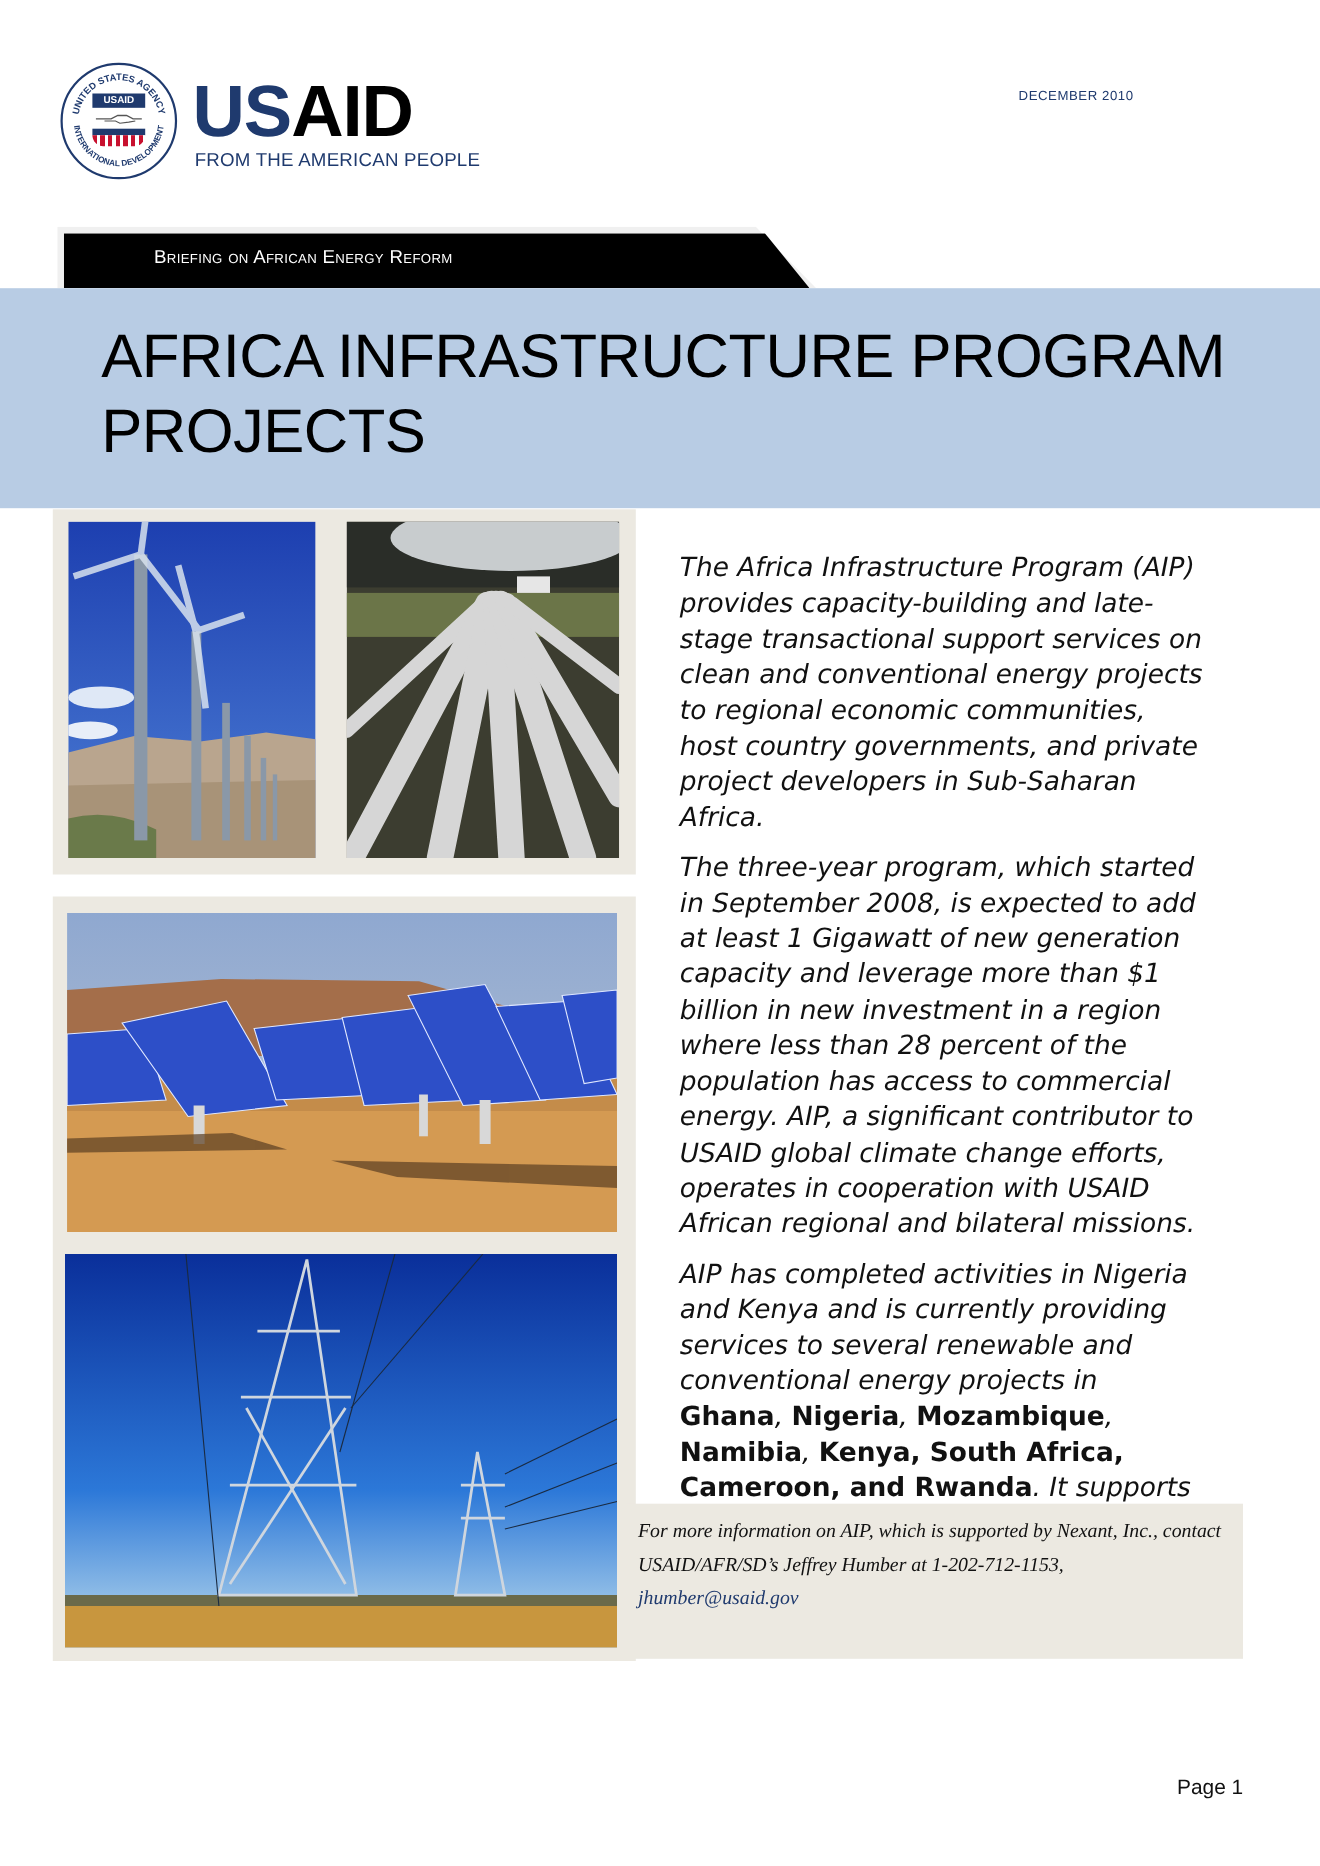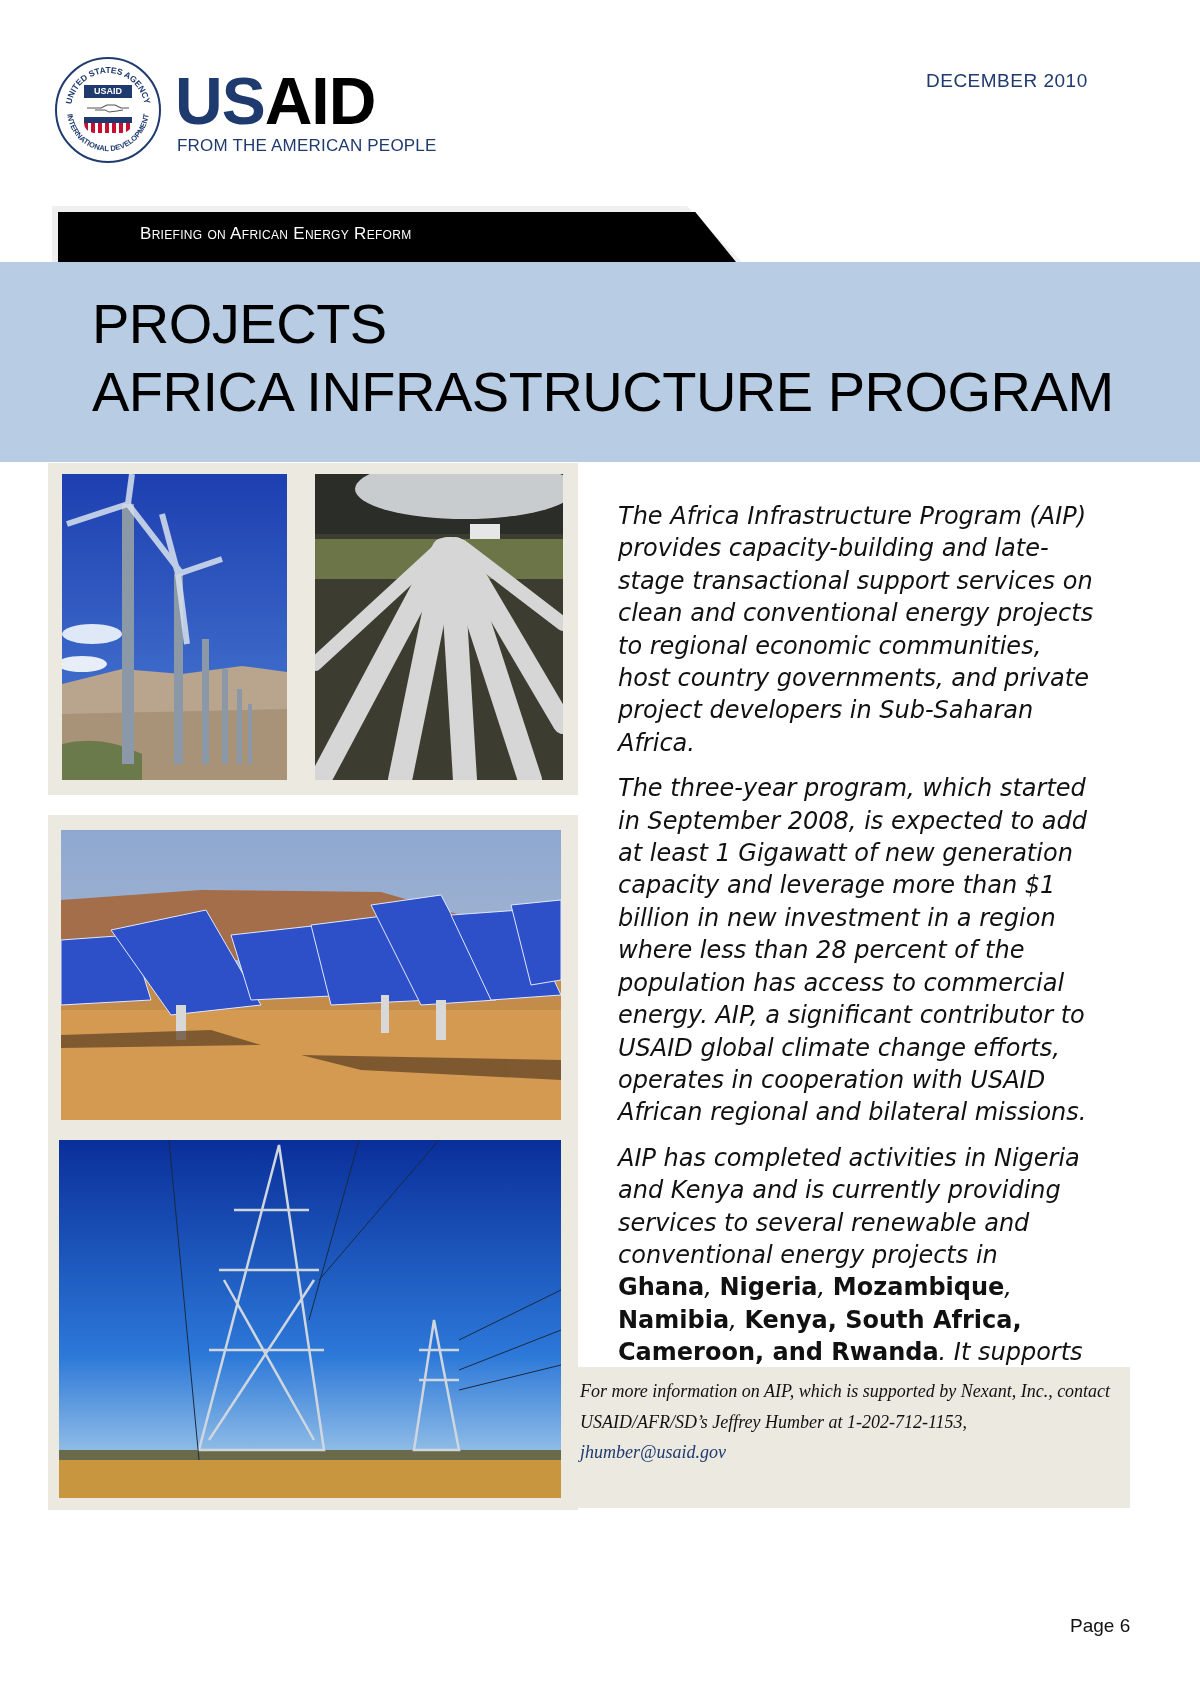--- a/index.html
+++ b/index.html
@@ -33,21 +33,21 @@
     left:175px; top:68px; font-family:"Liberation Sans", sans-serif; font-weight:bold;
     font-size:66px; line-height:66px; letter-spacing:-1px;
   }
   .brand .us { color:#1f3a6e; }
   .brand .aid { color:#000000; }
   .tagline {
     left:177px; top:136px; font-family:"Liberation Sans", sans-serif; font-size:17px;
     color:#1f3a6e; letter-spacing:0.2px;text-align:center;
   }
   .date {
-    left:926px; top:70px; font-family:"Liberation Sans", sans-serif; font-size:19px;
+    left:926px; top:80px; font-family:"Liberation Sans", sans-serif; font-size:12px;
     color:#1f3a6e; letter-spacing:0.5px;
   }
 
   
   .brief-shadow {
     left:52px; top:206px; width:690px; height:56px; background:#f0f0f0;
     clip-path:polygon(0 0, 92% 0, 100% 100%, 0 100%);
   }
   .brief-bar {
     left:58px; top:212px; width:678px; height:50px; background:#000;
@@ -122,22 +122,22 @@
 <div class="abs tagline">FROM THE AMERICAN PEOPLE</div>
 
 <div class="abs date">DECEMBER 2010</div>
 
 <div class="abs brief-shadow"></div>
 <div class="abs brief-bar"></div>
 <div class="abs brief-text">Briefing on African Energy Reform</div>
 
 <div class="abs title-band"></div>
 <div class="abs title">
+  <div>AFRICA INFRASTRUCTURE PROGRAM</div>
   <div>PROJECTS</div>
-  <div>AFRICA INFRASTRUCTURE PROGRAM</div>
 </div>
 
 <div class="abs panel" style="left:48px; top:463px; width:530px; height:332px;"></div>
 
 <div class="abs photo" style="left:62px; top:474px; width:225px; height:306px;">
   <svg viewBox="0 0 225 306" preserveAspectRatio="none">
     <defs>
       <linearGradient id="skyW" x1="0" y1="0" x2="0" y2="1">
         <stop offset="0" stop-color="#1d3fb0"></stop>
           <stop offset="1" stop-color="#4d7fd6"></stop>
@@ -261,13 +261,13 @@
   <p>The three-year program, which started in September 2008, is expected to add at least 1 Gigawatt of new generation capacity and leverage more than $1 billion in new investment in a region where less than 28 percent of the population has access to commercial energy. AIP, a significant contributor to USAID global climate change efforts, operates in cooperation with USAID African regional and bilateral missions.</p>
   <p><span>AIP has completed activities in Nigeria and Kenya and is currently providing services to several renewable and conventional energy projects in </span><b>Ghana</b><span>, </span><b>Nigeria</b><span>,</span> <b>Mozambique</b><span>, </span><b>Namibia</b><span>, </span><b>Kenya, South Africa, Cameroon, and Rwanda</b><span>. It supports clean electric sector capacity-building initiatives throughout the Sub-Saharan Africa region.</span></p>
 </div>
 
 <div class="abs contact-box"></div>
 <div class="abs contact-text">
   <span>For more information on AIP, which is supported by Nexant, Inc., contact USAID/AFR/SD’s Jeffrey Humber at 1-202-712-1153,</span><br>
   <span class="contact-email">jhumber@usaid.gov</span>
 </div>
 
-<div class="abs page-num">Page 6</div>
+<div class="abs page-num">Page 1</div>
 
 </body></html>

